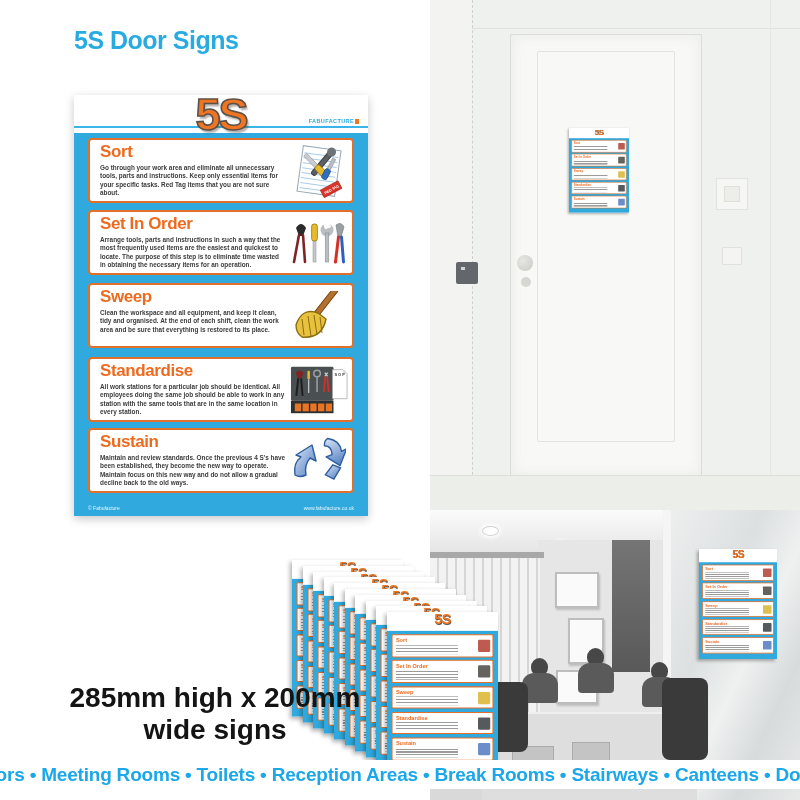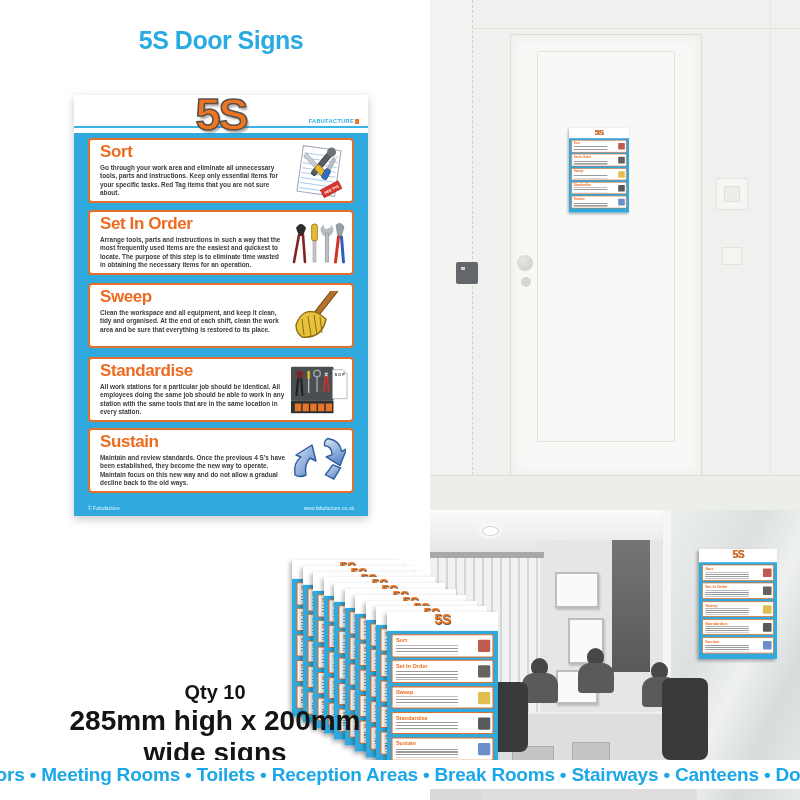--- a/index.html
+++ b/index.html
@@ -5,21 +5,21 @@
   html,body{margin:0;padding:0;}
   body{
     width:800px;height:800px;position:relative;overflow:hidden;
     background:#ffffff;
     font-family:"Liberation Sans", sans-serif;
   }
   .abs{position:absolute;}
 
   
   #page-title{
-    left:74px;top:26px;width:294px;text-align:center;
+    left:74px;top:26px;width:294px;text-align:left;
     font-size:25px;font-weight:bold;color:#29ABE2;letter-spacing:-0.5px;
   }
 
   
   #poster{
     left:74px;top:95px;width:294px;height:421px;background:#fff;
     box-shadow:0 3px 9px rgba(0,0,0,.22);
   }
   #poster-blue{position:absolute;left:0;right:0;top:38px;bottom:0;background:#2FA9DE;}
   #poster-line{position:absolute;left:0;right:0;top:31px;height:2px;background:#3ab5e9;}
@@ -719,19 +719,18 @@
         <div class="ms-row">
           <span class="ms-row-title">Sustain</span>
           <div class="ms-lines"></div>
           <div class="ms-icon" style="background: rgb(91, 130, 196);"></div>
         </div>
       </div>
     </div>
   </div>
 
 <div class="abs" id="qty-block">
-  <div id="qty-line1">Qty 10</div>
   <div id="qty-line2">285mm high x 200mm wide signs</div>
 </div>
 
 <div class="abs" id="banner">
   <span>Doors • Meeting Rooms • Toilets • Reception Areas • Break Rooms •  Stairways • Canteens • Doors</span>
 </div>
 
 </body></html>

